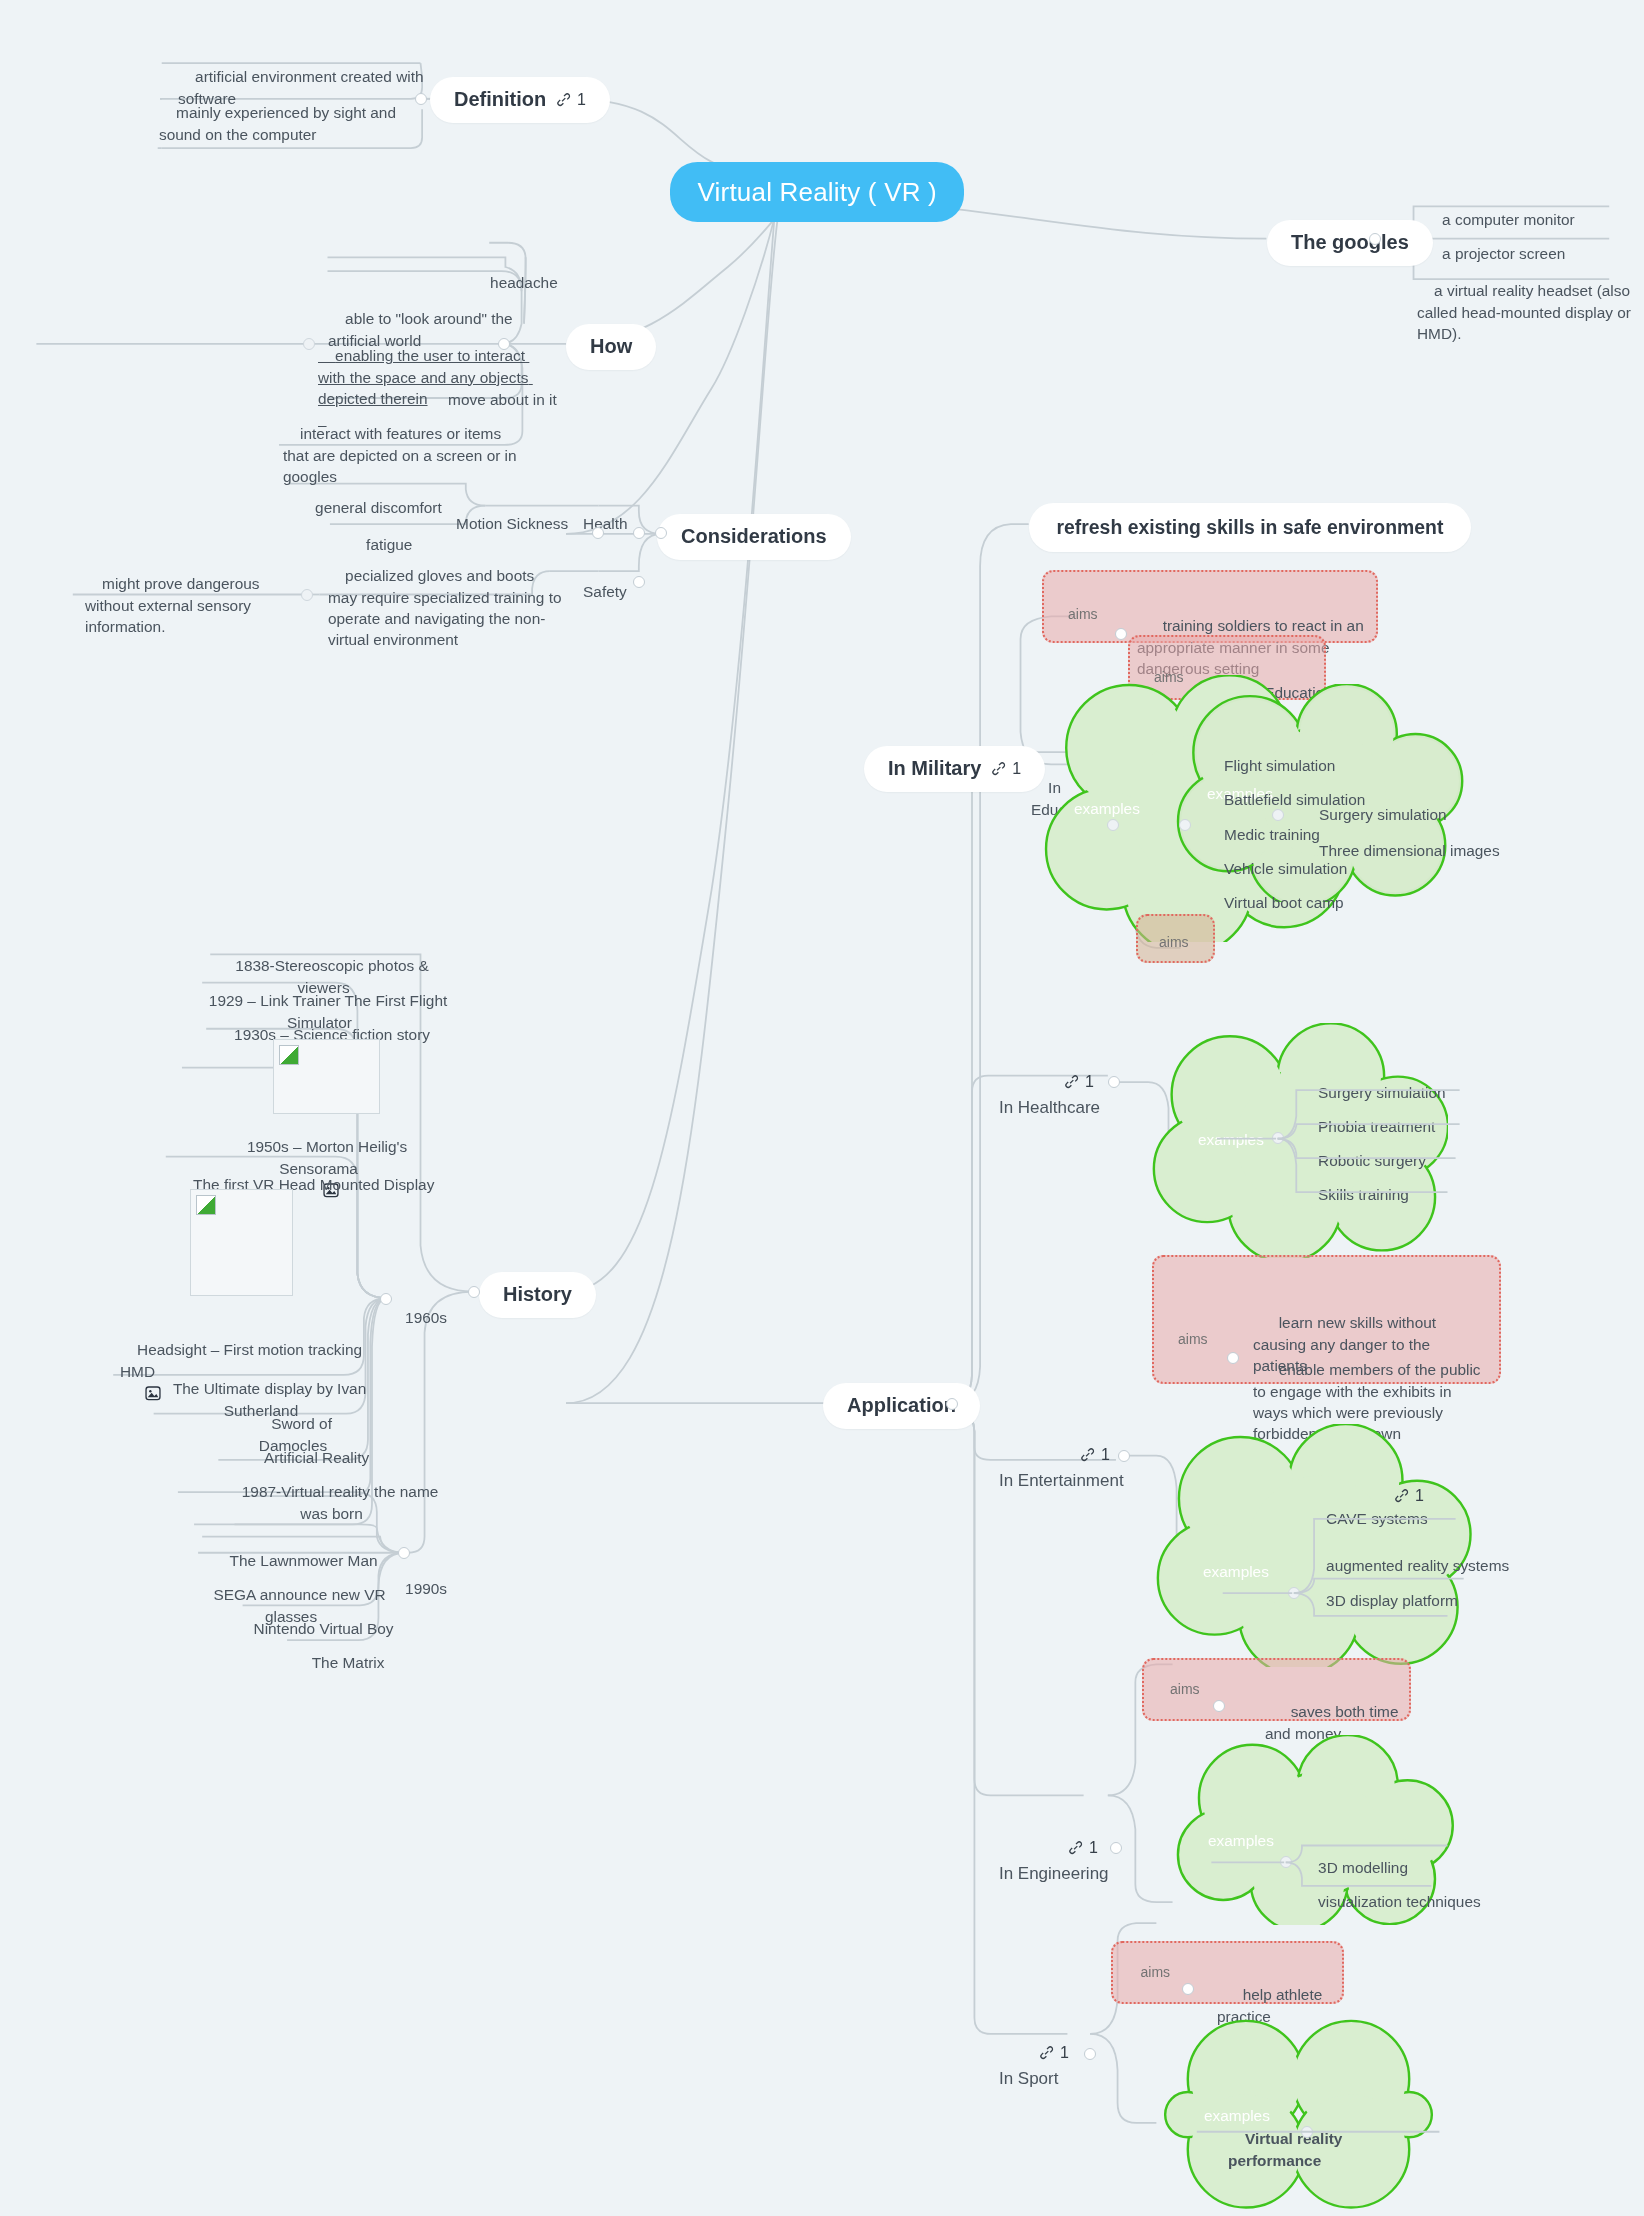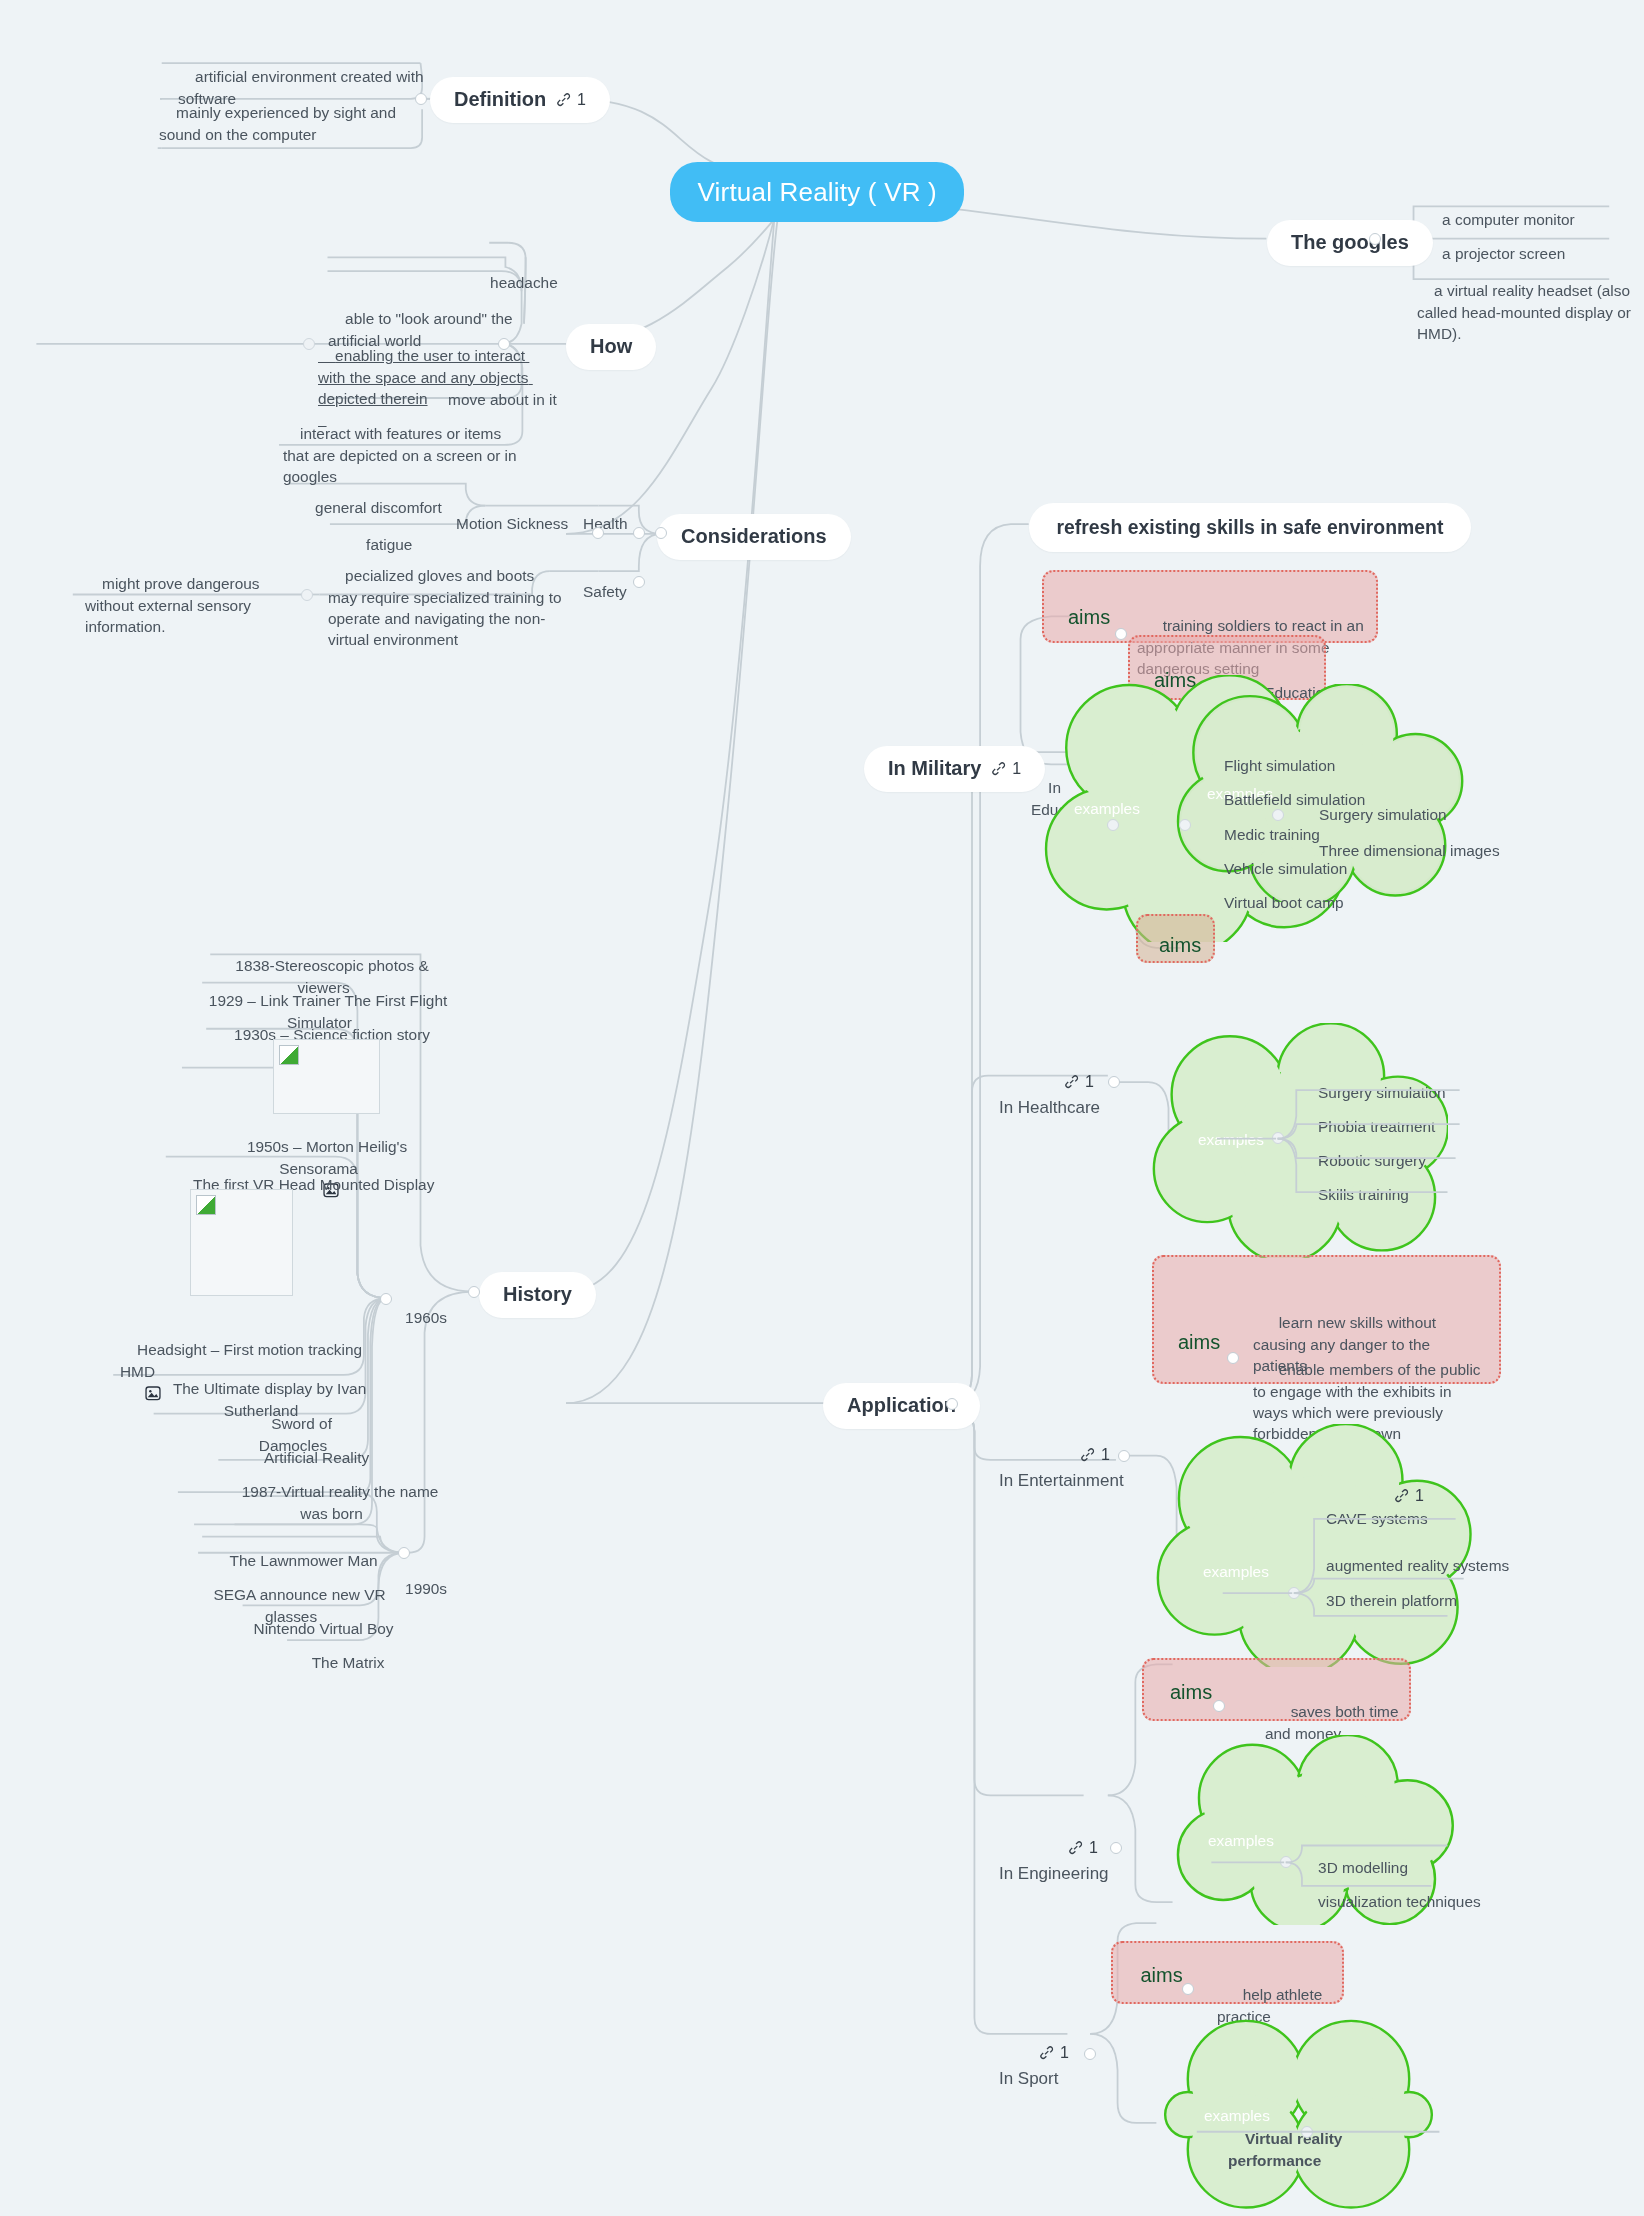--- a/index.html
+++ b/index.html
@@ -49,21 +49,21 @@
     position:absolute;color:#ffffff;font-size:15.4px;
   }
   
   .aimsbox{
     position:absolute;
     background:rgba(233,170,170,.55);
     border:2.4px dotted #e0685f;
     border-radius:11.3px;
     box-sizing:border-box;
   }
-  .aimsbox .lbl{position:absolute;color:#14532d;font-size:20px;}
+  .aimsbox .lbl{position:absolute;color:#737373;font-size:14px;}
   .ph-img{
     border:0.8px solid #cfd8dd;background:#f4f7f9;position:absolute;
   }
   .ph-img:after{
     content:"";position:absolute;left:4.9px;top:4.9px;width:18px;height:18px;
     background:
       linear-gradient(135deg,transparent 52%,#3faa35 52%) no-repeat,
       #fff;
     border:0.8px solid #b9c4cb;
   }
@@ -575,21 +575,21 @@
           <path d="M12.5 6.5 L15 4 a3.5 3.5 0 0 1 5 5 l-2.5 2.5"></path>
           <path d="M11.5 17.5 L9 20 a3.5 3.5 0 0 1 -5 -5 l2.5 -2.5"></path>
       </svg>
       <span>1</span>
     </span>
   </div>
   <div class="node leaf" style="left:1309px;top:1534px;width:202px;">
     <span>augmented reality systems</span>
   </div>
   <div class="node leaf" style="left:1309px;top:1569px;width:186px;">
-    <span>3D therein platform</span>
+    <span>3D display platform</span>
   </div>
   <div class="dot lt" style="left:1288px;top:1587px;"></div>
   <svg class="links" viewBox="0 0 2033 2740" width="1644" height="2216">
     <g fill="none" stroke="#c5ced4" stroke-width="2.2">
       <path d="M1512 1970 H 1598"></path>
       <path d="M1600 1970 Q 1622 1970 1625 1940 L1625 1878 H 1800"></path>
       <path d="M1600 1970 Q 1622 1970 1625 1955 L1625 1952 H 1810"></path>
       <path d="M1600 1970 Q 1622 1970 1625 1990 L1625 1998 H 1790"></path>
     </g>
   </svg>

